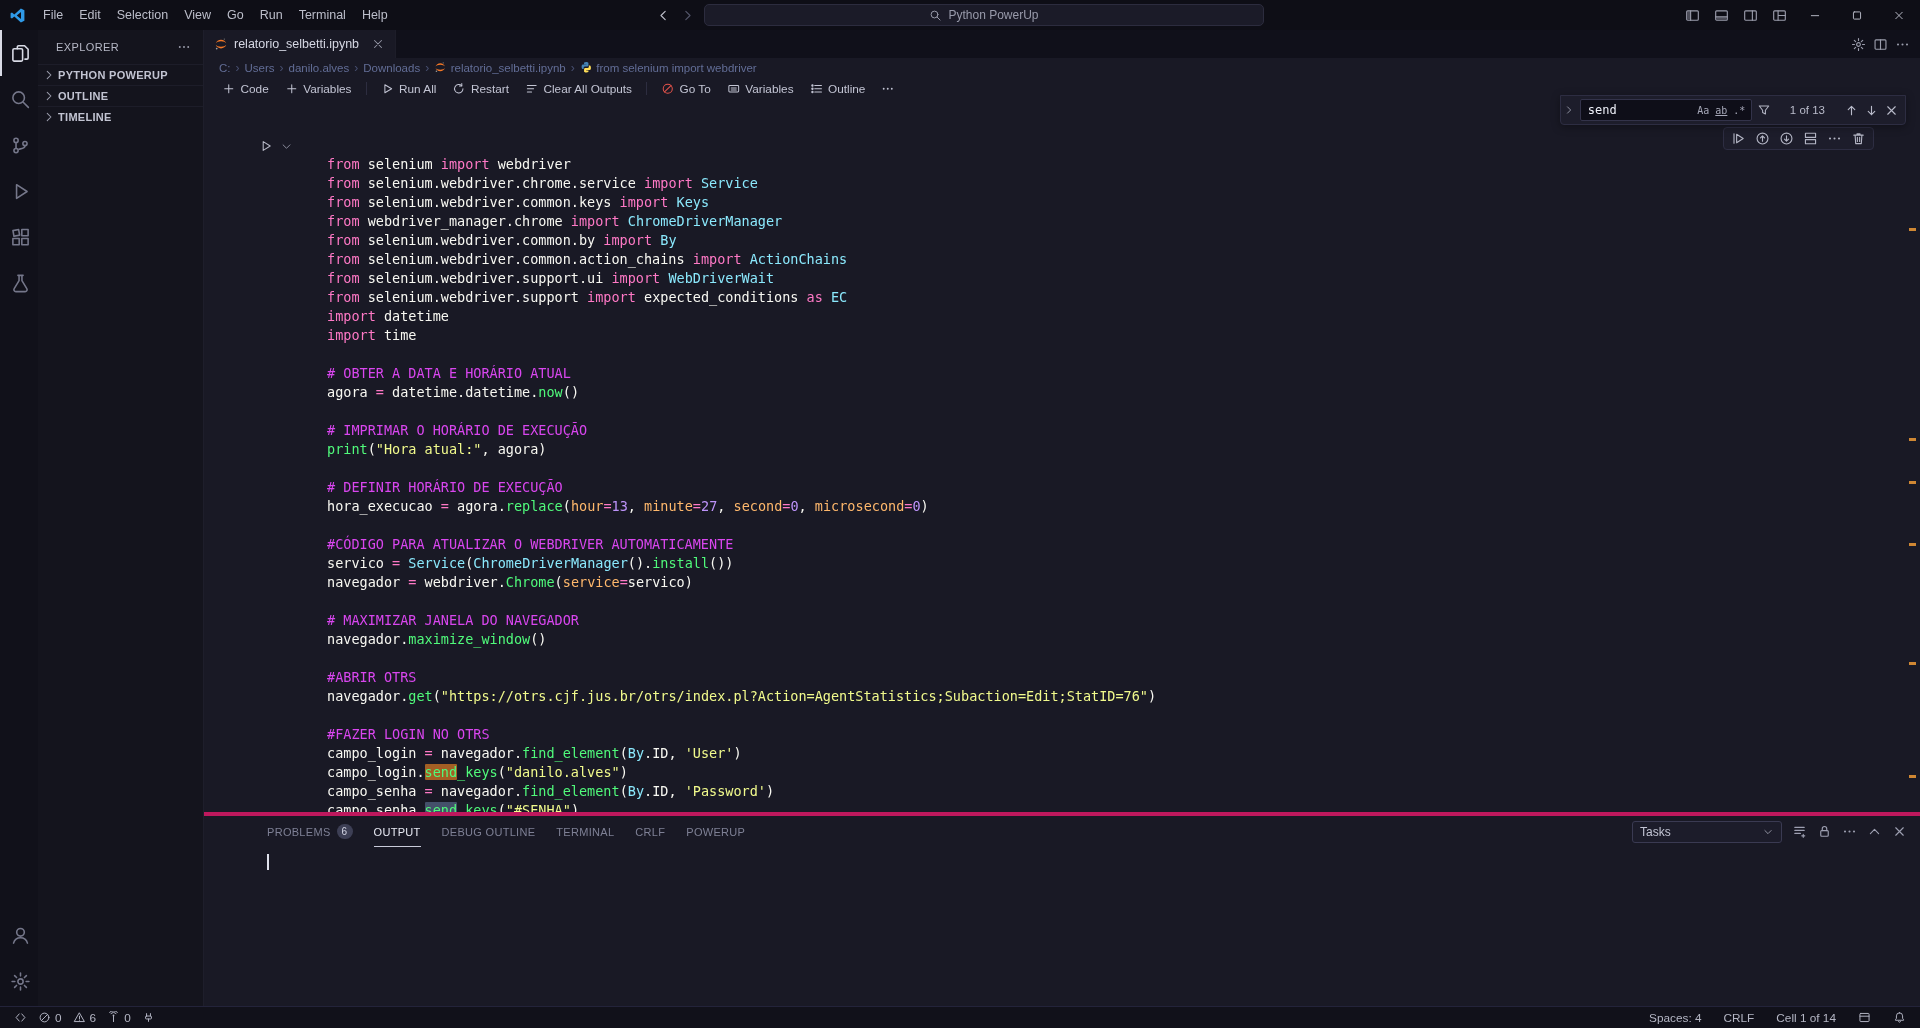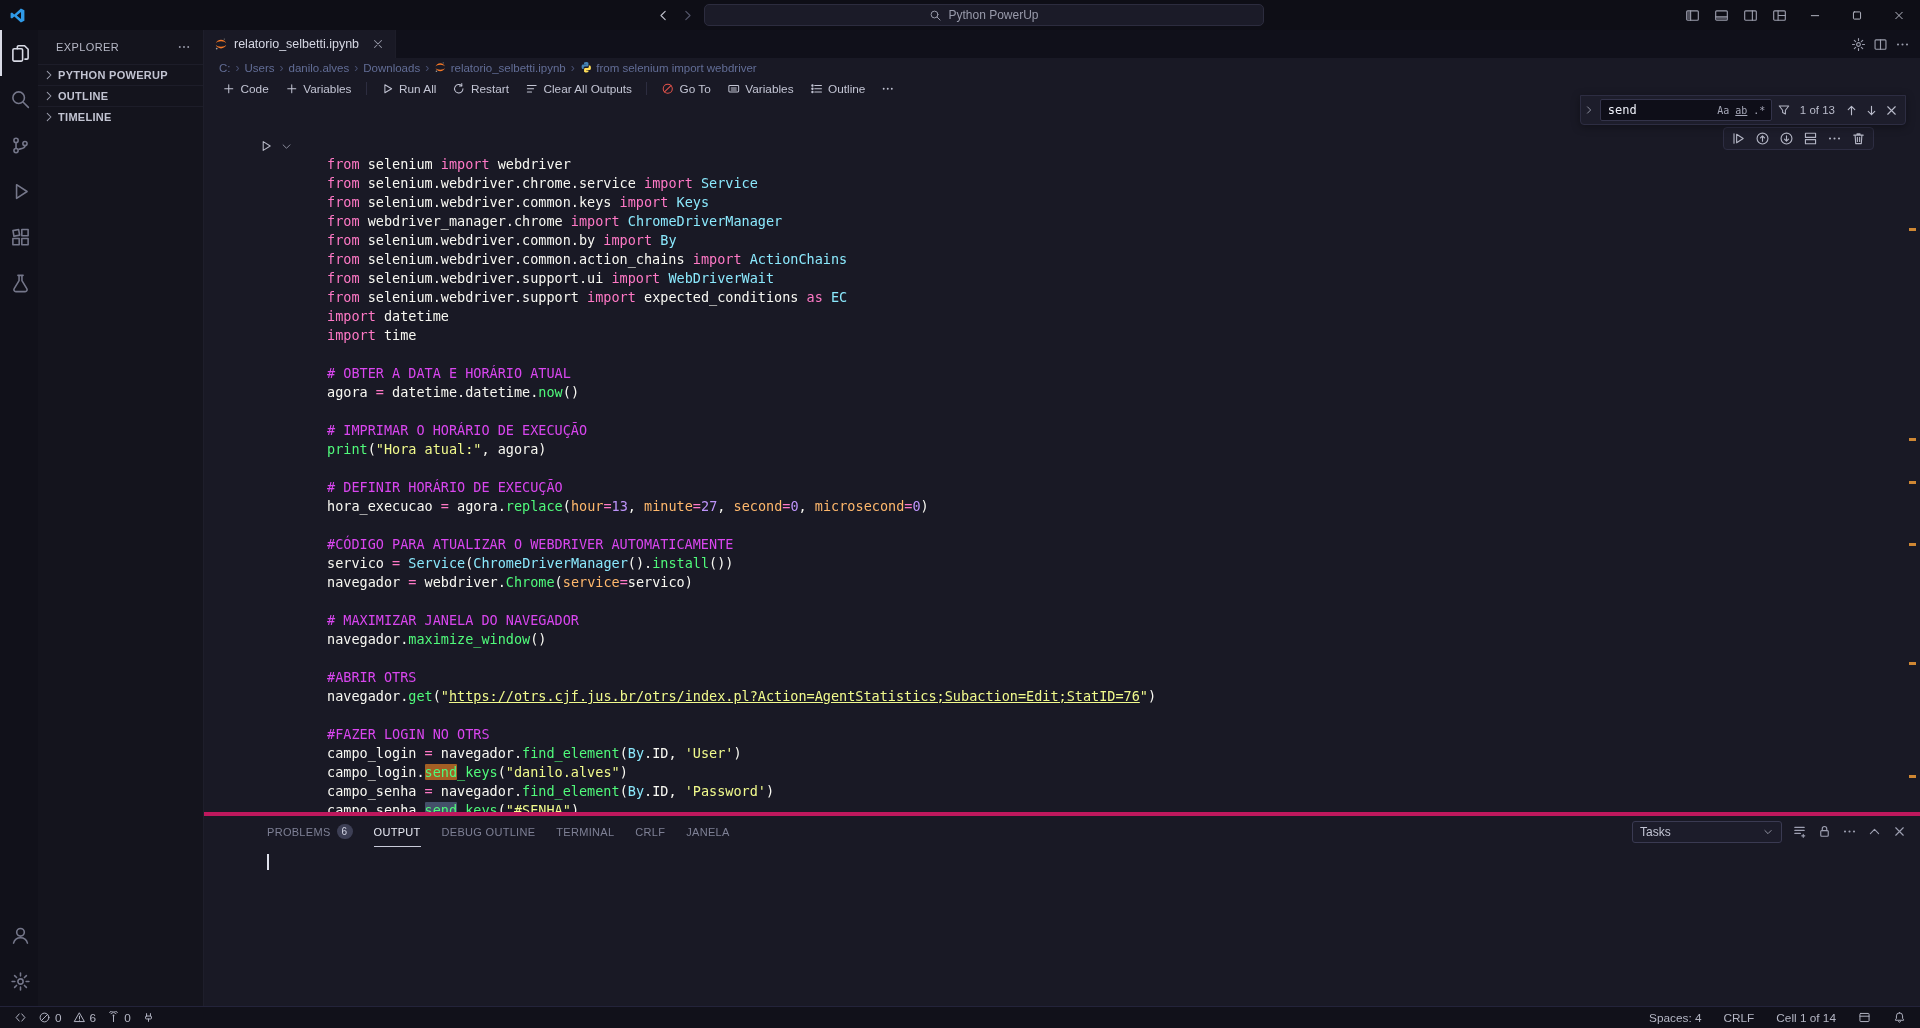--- a/index.html
+++ b/index.html
@@ -60,40 +60,40 @@
 .cell-gutter{position:absolute;left:55px;top:39px;display:flex;gap:7px;color:#b8bac8}
 .cell-gutter .icon{width:14px;height:14px;cursor:pointer}
 .cell-gutter .chev-dn{color:#8b8d9c;width:13px;height:13px;margin-top:1px}
 
 .code{position:absolute;left:123px;top:55px;right:22px;font-family:"DejaVu Sans Mono","Liberation Mono",monospace;font-size:13.5px;line-height:19px;white-space:pre;color:#f8f8f2}
 .code-line{height:19px}
 .tk-kw{color:#ff79c6}
 .tk-cl{color:#8be9fd}
 .tk-fn{color:#50fa7b}
 .tk-st{color:#f1fa8c}
-.tk-lk{color:#f1fa8c;text-decoration:underline}
+.tk-lk{color:#f1fa8c;}
 .tk-nu{color:#bd93f9}
 .tk-pr{color:#ffb86c;}
 .tk-cm{color:#d946ef}
 .tk-op{color:#ff79c6}
 .tk-pl{color:#f8f8f2}
 .m-cur{background:#a35f24;border-radius:1px}
 .m-oth{background:#44506a;border-radius:1px}
 
 .cell-toolbar{position:absolute;top:97px;right:46px;display:flex;align-items:center;gap:9px;background:#1d1d2b;border:1px solid #2d2d42;border-radius:4px;padding:3px 7px;color:#b3b5c4;z-index:5}
 .ct-ic{width:15px;height:15px;cursor:pointer}
 
 .find-widget{position:absolute;top:65px;right:14px;height:30px;display:flex;align-items:center;gap:5px;background:#1d1d2b;border:1px solid #2d2d42;border-radius:0 0 4px 4px;padding:0 6px 0 2px;z-index:6;box-shadow:0 2px 8px rgba(0,0,0,.35)}
 .fw-chev{width:12px;height:12px;color:#9b9dac;cursor:pointer}
 .fw-input{width:172px;height:22px;background:#0e0e18;border:1px solid #33334a;border-radius:2px;display:flex;align-items:center;padding:0 3px 0 7px;gap:2px}
 .fw-query{flex:1;font-size:12px;color:#eceef6;font-family:"DejaVu Sans Mono",monospace}
 .fw-toggle{width:17px;height:17px;font-size:10px;color:#a6a8b8;border-radius:3px;cursor:pointer;display:inline-flex;align-items:center;justify-content:center;font-family:"DejaVu Sans Mono",monospace}
 .i-whole-word-icon{text-decoration:underline}
 .fw-filter{width:14px;height:14px;color:#b3b5c4;cursor:pointer}
-.fw-results{font-size:11.5px;color:#b9bbca;white-space:nowrap;margin:0 4px}
+.fw-results{font-size:11.5px;color:#b9bbca;white-space:nowrap;margin:0 14px}
 .fw-nav{width:15px;height:15px;color:#b9bbca;cursor:pointer}
 
 .ruler{position:absolute;top:0;right:0;bottom:0;width:14px}
 .ruler-mark{position:absolute;right:4px;width:7px;height:3px;background:#cf8733}
 
 
 .panel{height:194px;flex:none;border-top:4px solid #be185d;display:flex;flex-direction:column;background:#191925}
 .panel-header{height:31px;display:flex;align-items:center;flex:none}
 .panel-tabs{display:flex;align-items:center;gap:21px;margin-left:63px;height:100%}
 .p-tab{display:flex;align-items:center;gap:6px;font-size:11px;letter-spacing:.3px;color:#7e8095;height:100%;cursor:pointer}
@@ -118,20 +118,30 @@
 <body>
 
 <div class="window">
 
   <div class="titlebar">
     <span class="icon logo">
         <svg viewBox="0 0 16 16">
           <path fill="#2f9ae8" d="M11.2 1.4 5 7 2.8 5.2l-1.3.7v4.2l1.3.7L5 9l6.2 5.6 3.3-1.6V3L11.2 1.4zM11.3 4.8v6.4L7.3 8l4-3.2z"></path>
         </svg>
       </span>
+    <div class="menus" style="display:flex">
+        <span class="menu-item">File</span>
+        <span class="menu-item">Edit</span>
+        <span class="menu-item">Selection</span>
+        <span class="menu-item">View</span>
+        <span class="menu-item">Go</span>
+        <span class="menu-item">Run</span>
+        <span class="menu-item">Terminal</span>
+        <span class="menu-item">Help</span>
+      </div>
     <div class="cc-wrap">
       <span class="icon nav-ic">
           <svg viewBox="0 0 16 16" fill="none" stroke="currentColor" stroke-width="1.2" stroke-linecap="round" stroke-linejoin="round">
             <path d="M9.8 3.5 5.3 8l4.5 4.5"></path>
           </svg>
         </span>
       <span class="icon nav-ic dim">
           <svg viewBox="0 0 16 16" fill="none" stroke="currentColor" stroke-width="1.2" stroke-linecap="round" stroke-linejoin="round">
             <path d="M6.2 3.5 10.7 8l-4.5 4.5"></path>
           </svg>
@@ -590,21 +600,21 @@
               <span class="p-tab">
                 <span>DEBUG OUTLINE</span>
               </span>
               <span class="p-tab">
                 <span>TERMINAL</span>
               </span>
               <span class="p-tab">
                 <span>CRLF</span>
               </span>
               <span class="p-tab">
-                <span>JANELA</span>
+                <span>POWERUP</span>
               </span>
             </div>
           <div class="panel-right">
             <div class="tasks-select">
               <span>Tasks</span>
               <span class="icon">
                   <svg viewBox="0 0 16 16" fill="none" stroke="currentColor" stroke-width="1.2" stroke-linecap="round" stroke-linejoin="round">
                     <path d="M3.8 6 8 10.2 12.2 6"></path>
                   </svg>
                 </span>

